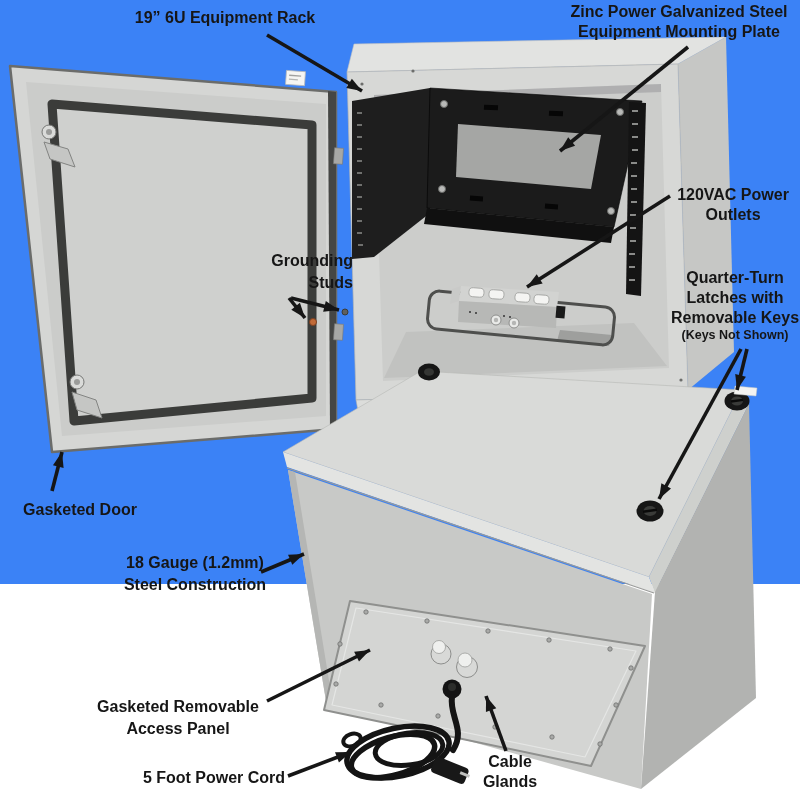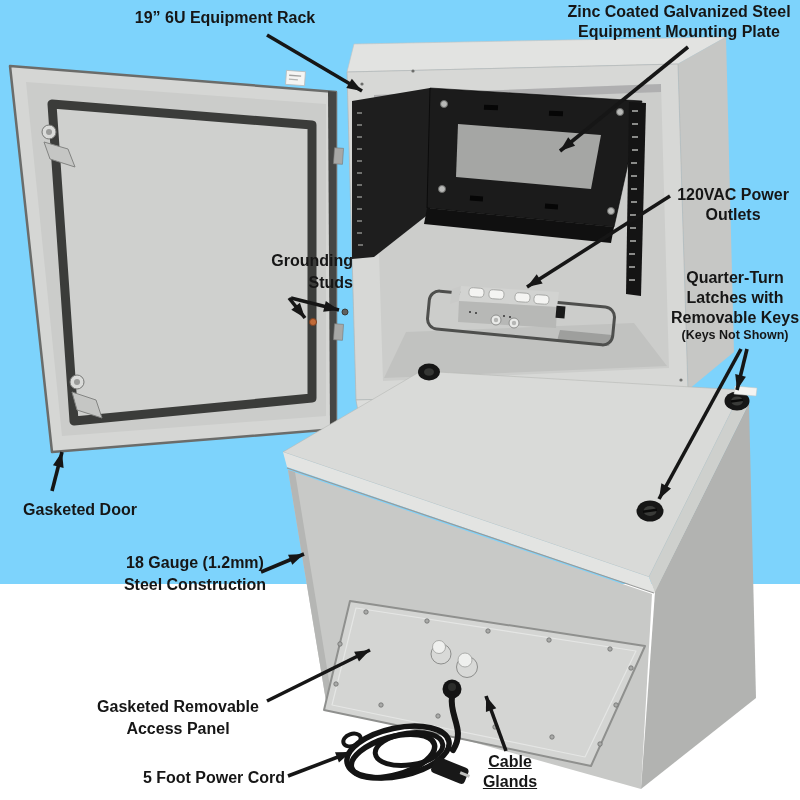--- a/index.html
+++ b/index.html
@@ -1,17 +1,17 @@
 <!DOCTYPE html>
 <html><head>
 <meta charset="utf-8">
 <style>
   html,body{margin:0;padding:0;width:800px;height:800px;background:#fff;overflow:hidden;
     font-family:"Liberation Sans","DejaVu Sans",sans-serif;}
-  #stage{position:relative;width:800px;height:584px;background:#7dd3fc;}
+  #stage{position:relative;width:800px;height:584px;background:#3b82f6;}
   #fig{position:absolute;left:0;top:0;}
   .callout{position:absolute;text-align:center;font-weight:bold;font-size:16px;
     line-height:20px;color:#161616;white-space:nowrap;}
   .callout .note{font-size:12.5px;line-height:15px;}
   .lh22{line-height:22px;}
   line.arrow{stroke:#161616;stroke-width:3.6;}
 </style>
 </head>
 <body>
 
@@ -221,21 +221,21 @@
         <polygon points="351,752 338.9406582778214,762.4796124559891 335.0247096743095,752.2002473717705" fill="#161616"></polygon>
         <polygon points="486,696 496.29500977548696,708.2173145053497 485.9572821171141,711.9764881993034" fill="#161616"></polygon>
       </g>
 </svg>
 
   <div class="callout" style="left:115px;top:8px;width:220px;">
     <span>19” 6U Equipment Rack</span>
   </div>
 
   <div class="callout" style="left:560px;top:2px;width:238px;">
-    <div>Zinc Coated Galvanized Steel</div>
+    <div>Zinc Power Galvanized Steel</div>
     <div>Equipment Mounting Plate</div>
   </div>
 
   <div class="callout" style="left:653px;top:185px;width:160px;">
     <div>120VAC Power</div>
     <div>Outlets</div>
   </div>
 
   <div class="callout" style="left:650px;top:268px;width:170px;">
     <div>Quarter-Turn</div>
@@ -260,18 +260,18 @@
 
   <div class="callout lh22" style="left:83px;top:696px;width:190px;">
     <div>Gasketed Removable</div>
     <div>Access Panel</div>
   </div>
 
   <div class="callout" style="left:119px;top:768px;width:190px;">
     <span>5 Foot Power Cord</span>
   </div>
 
-  <div class="callout" style="left:455px;top:752px;width:110px;text-decoration:underline;">
+  <div class="callout" style="left:455px;top:752px;width:110px;">
     <div>Cable</div>
     <div>Glands</div>
   </div>
 
 </div>
 
 </body></html>

